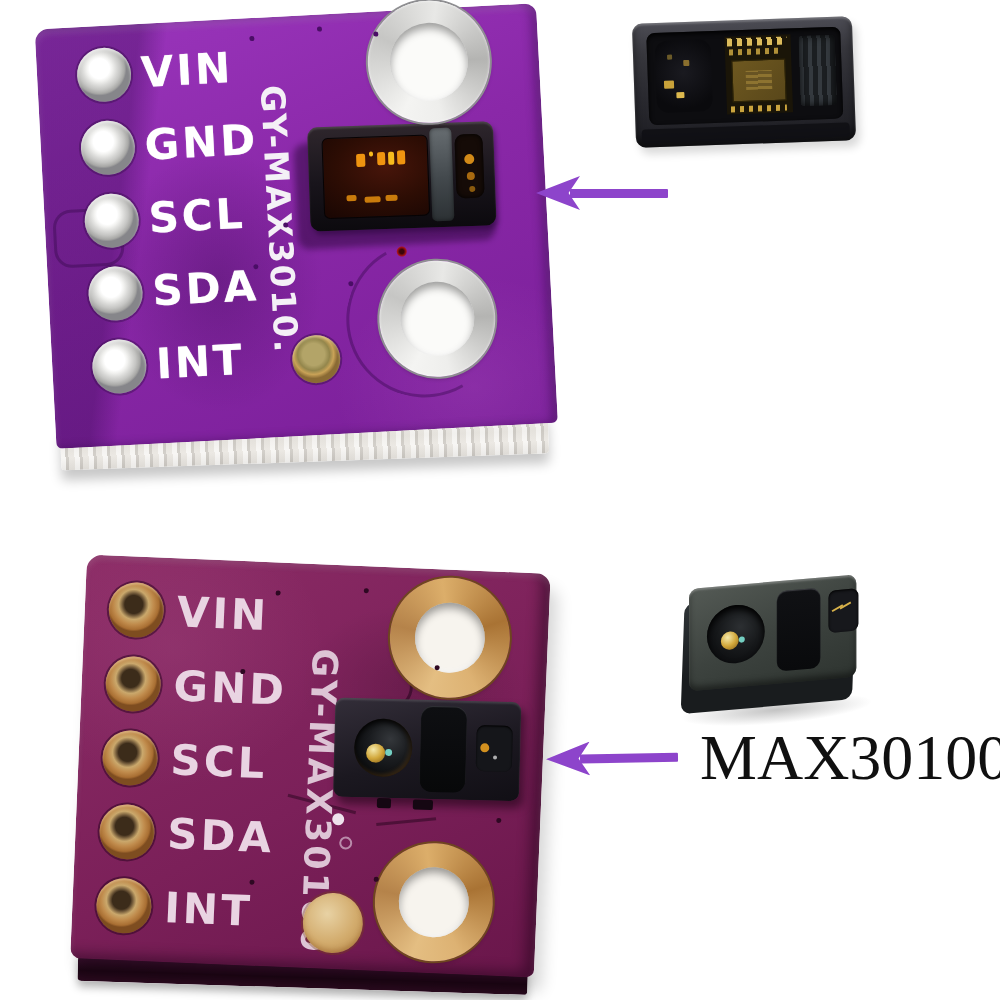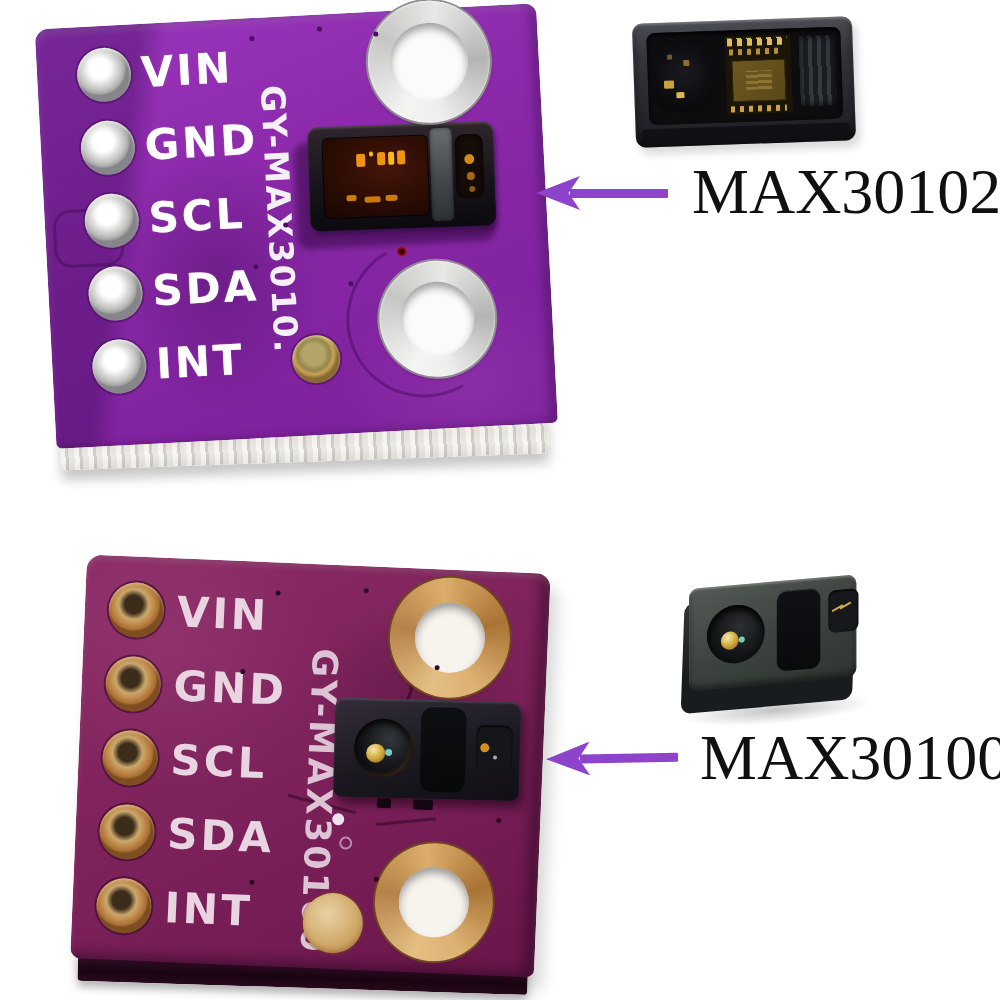--- a/index.html
+++ b/index.html
@@ -272,21 +272,20 @@
         <div class="pads pads3"></div>
       </div>
       <div class="pt-rblock"></div>
     </div>
   </div>
 
   <div class="arrow arrow-top">
     <span class="head"></span>
     <span class="shaft"></span>
   </div>
-  <div class="annotation ann-top">MAX30102</div>
 
   <div class="board board-bottom">
     <div class="bb-edge"></div>
     <div class="bb-face">
 
       <div class="trace sq1"></div>
       <div class="trace sq2"></div>
       <div class="tl" style="left:210px;top:238px;width:70px;transform:rotate(12deg);"></div>
       <div class="tl" style="left:300px;top:252px;width:60px;transform:rotate(-8deg);"></div>
 

